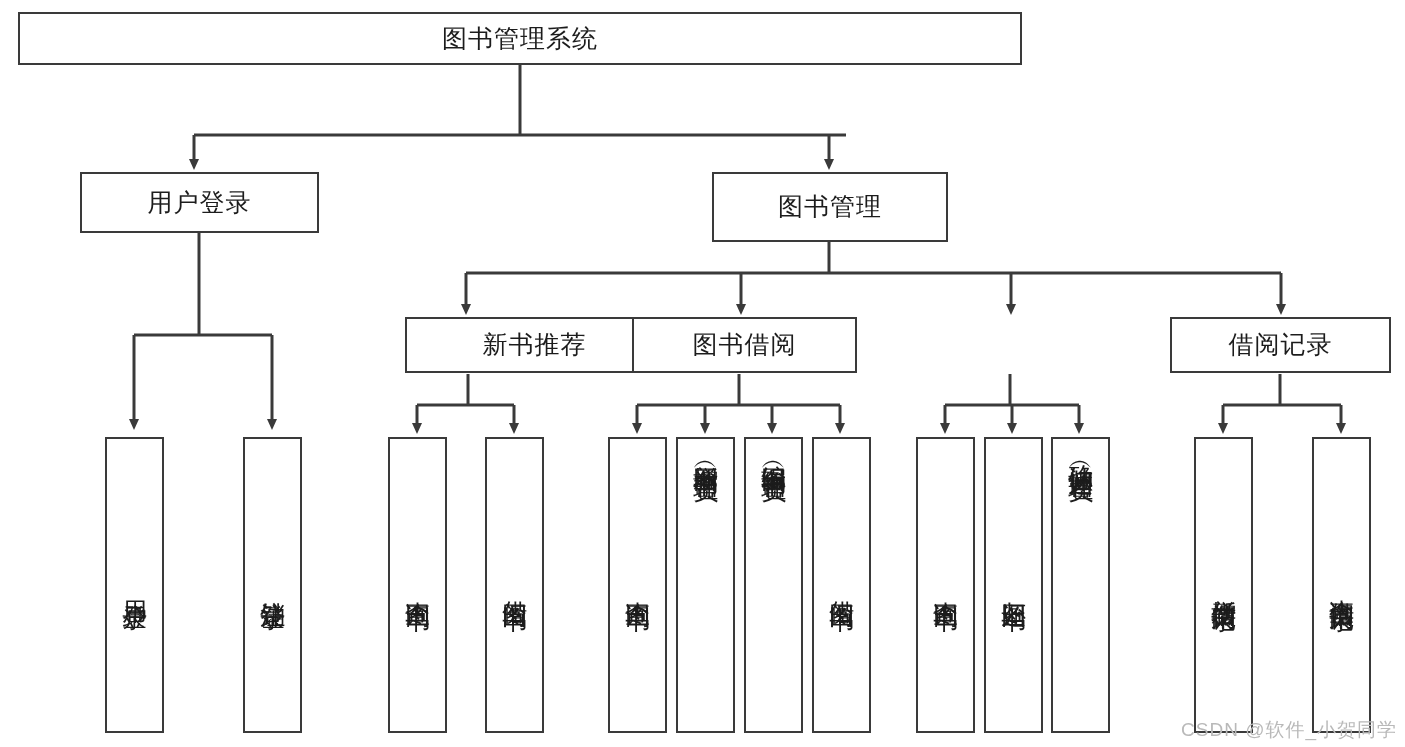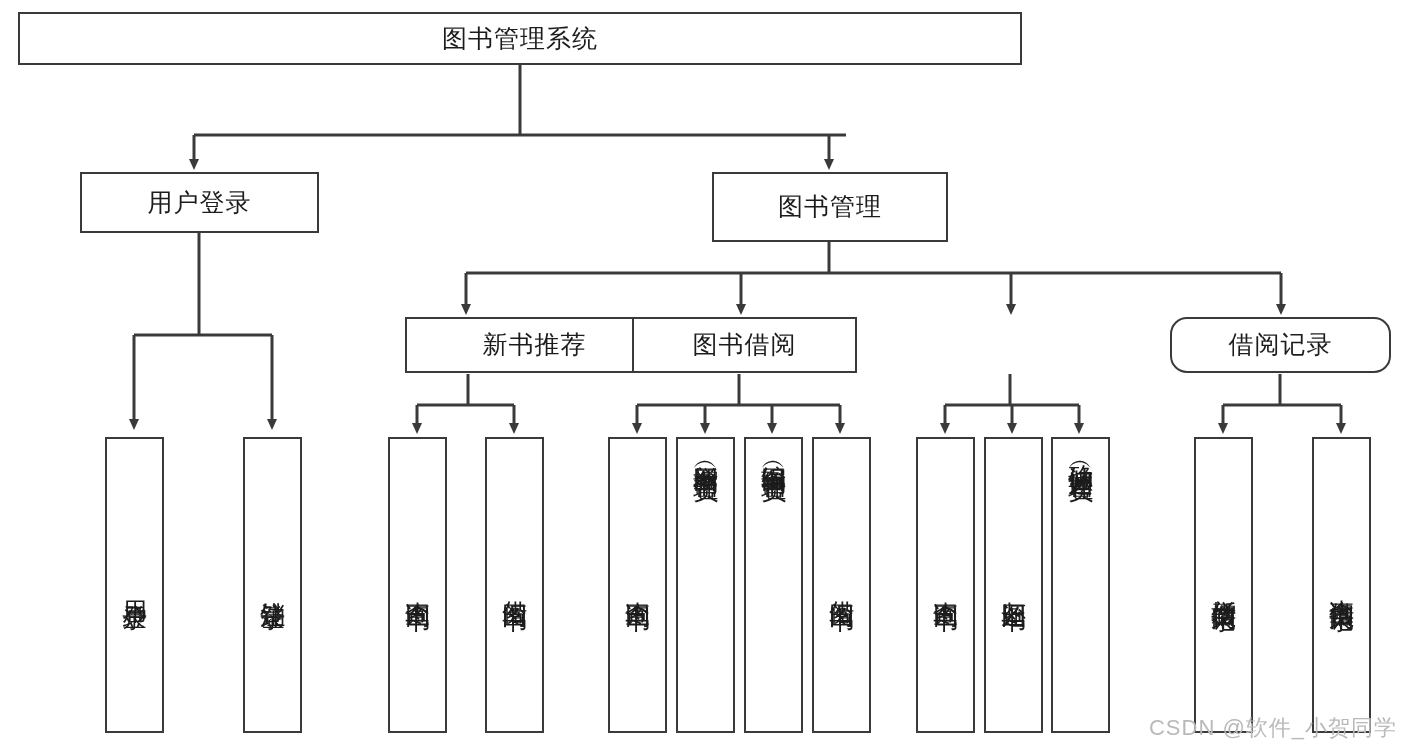--- a/index.html
+++ b/index.html
@@ -45,21 +45,21 @@
     justify-content:center;
     align-items:center;
   }
   .node.vert.top-align{
     justify-content:flex-start;
   }
   #watermark{
     position:absolute;
     right:8px;
     bottom:4px;
-    font-size:22px;
+    font-size:19px;
     color:#b9b9b9;
     letter-spacing:1px;
     z-index:5;
     white-space:nowrap;
   }
 </style>
 </head>
 <body>
 
 <div id="diagram">
@@ -124,21 +124,21 @@
   <div class="node horiz" style="left:712px;top:172px;width:236px;height:70px;">
     <span>图书管理</span>
   </div>
 
   <div class="node horiz" style="left:357px;top:317px;width:259px;height:56px;margin-left:48px;">
     <span>新书推荐</span>
   </div>
   <div class="node horiz" style="left:632px;top:317px;width:225px;height:56px;">
     <span>图书借阅</span>
   </div>
-  <div class="node horiz" style="left:1170px;top:317px;width:221px;height:56px;border-radius:17px;">
+  <div class="node horiz" style="left:1170px;top:317px;width:221px;height:56px;">
     <span>借阅记录</span>
   </div>
 
   <div class="node vert" style="left:105px;top:437px;width:59px;height:296px;">
     <span>用户登录</span>
   </div>
   <div class="node vert" style="left:243px;top:437px;width:59px;height:296px;">
     <span>注销登录</span>
   </div>
 

